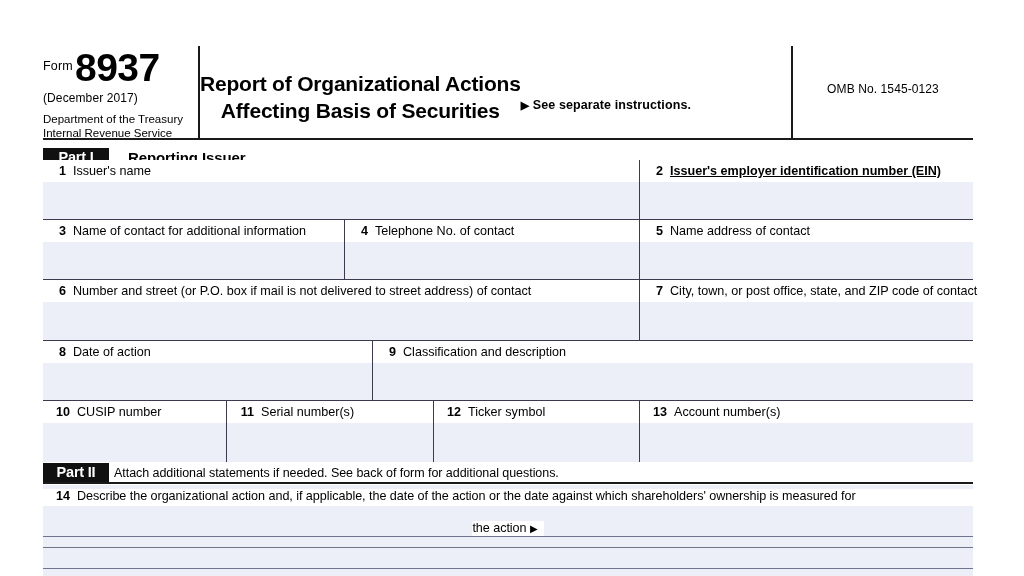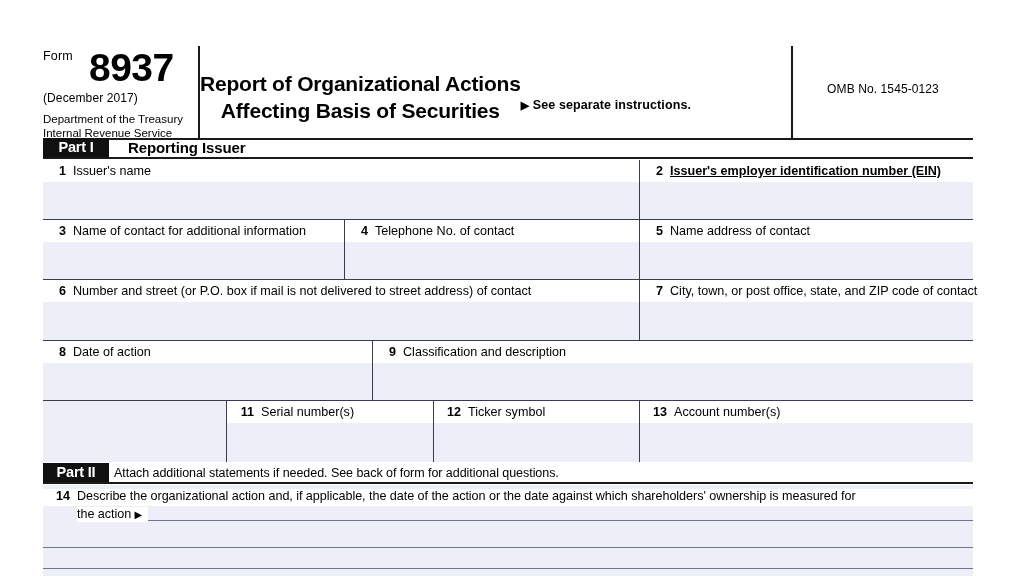--- a/index.html
+++ b/index.html
@@ -38,22 +38,22 @@
 
   .head-left {
     width: 157px;
     box-sizing: border-box;
     border-right: 2px solid #1a1a1a;
     padding-top: 4px;
     position: relative;
   }
   .form-num-row {
     display: flex;
-    align-items: flex-start;
-    gap: 16px;
+    align-items: center;
+    gap: 2px;
     line-height: 1;
   }
   .form-word {
     font-size: 12.5px;
     padding-bottom: 4px;
     letter-spacing: 0.2px;
   }
   .form-number {
     font-size: 39px;
     font-weight: bold;
@@ -211,23 +211,24 @@
     height: 42px;
   }
   .q14 .q14-line1 {
     display: flex;
     align-items: flex-start;
     background: #ffffff;
     padding-bottom: 2px;
   }
   .q14 .q14-line2 {
     display: flex;
-    align-items: flex-end;
+    align-items: center;
     background: transparent;
     margin-top: 1px;
+    flex-direction: column;
   }
   .q14-text {
     font-size: 12.6px;
     line-height: 1.2;
     letter-spacing: -0.05px;
   }
   .q14-white {
     background: #ffffff;
     padding-right: 6px;
   }
@@ -281,21 +282,21 @@
         <span class="arrow">▶</span>
         <span>See separate instructions.</span>
       </div>
     </div>
 
     <div class="head-right">
       <span class="omb">OMB No. 1545-0123</span>
     </div>
   </div>
 
-  <div class="part-bar" style="top:138px;">
+  <div class="part-bar" style="top:148px;">
     <span class="part-tag">Part I</span>
     <span class="part-title">Reporting Issuer</span>
   </div>
 
   <div class="grid" style="top:160px; height:302px; border-bottom:2.5px solid #1a1a1a;">
 
     <div class="frow" style="height:60px;">
       <div class="cell" style="width:597px;">
         <div class="cell-label">
           <span class="num">1</span>
@@ -365,20 +366,24 @@
         <div class="cell-label">
           <span class="num">9</span>
           <span class="lbl">Classification and description</span>
         </div>
         <div class="cell-fill"></div>
       </div>
     </div>
 
     <div class="frow" style="height:61px;">
       <div class="cell" style="width:184px;">
+        <div class="cell-label">
+          <span class="num wide">10</span>
+          <span class="lbl">CUSIP number</span>
+        </div>
         <div class="cell-fill"></div>
       </div>
       <div class="cell" style="width:207px;">
         <div class="cell-label">
           <span class="num wide">11</span>
           <span class="lbl">Serial number(s)</span>
         </div>
         <div class="cell-fill"></div>
       </div>
       <div class="cell" style="width:206px;">

